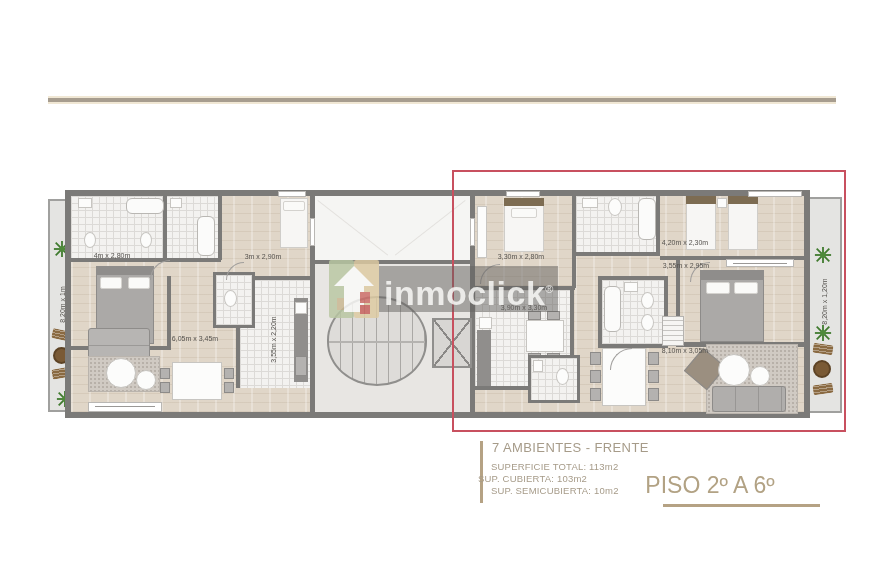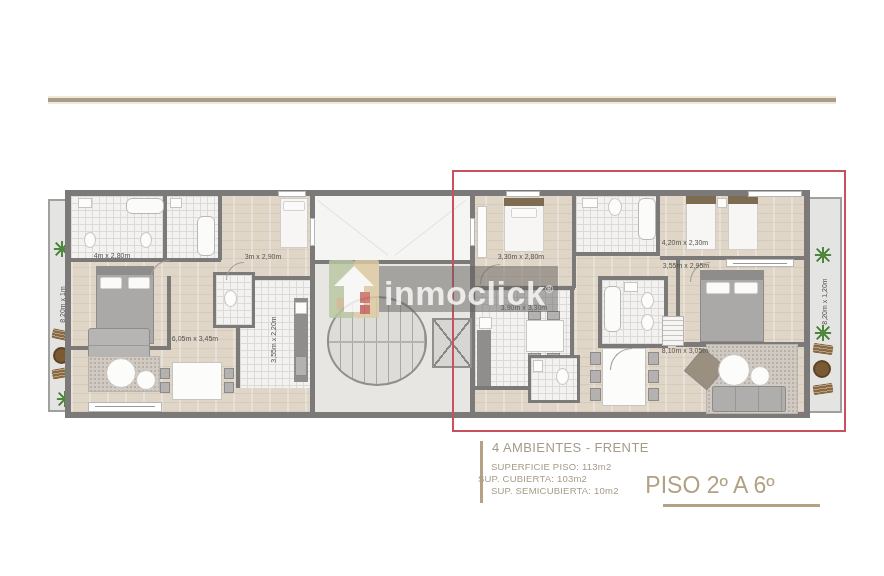--- a/index.html
+++ b/index.html
@@ -280,20 +280,20 @@
     <rect x="8" y="38" width="12" height="12" fill="#c9b68f"></rect>
     <polygon points="25,6 45,26 35,26 35,52 15,52 15,26 5,26" fill="#fbfbf9"></polygon>
     <rect x="31" y="32" width="10" height="11" fill="#cd6b66"></rect>
     <rect x="31" y="45" width="10" height="9" fill="#c75f5b"></rect>
   </svg>
   <div class="abs wmband" style="left:379px;top:266px;width:174px;height:46px;">
     <span>inmoclick</span><sup>®</sup>
   </div>
 
   <div class="abs tanbar" style="left:480px;top:441px;width:3px;height:62px;"></div>
-  <div class="abs infotitle" style="left:492px;top:440px;">4 AMBIENTES - FRENTE</div>
-  <div class="abs infoline" style="left:491px;top:461px;">SUPERFICIE PISO: 113m2</div>
+  <div class="abs infotitle" style="left:492px;top:440px;">7 AMBIENTES - FRENTE</div>
+  <div class="abs infoline" style="left:491px;top:461px;">SUPERFICIE TOTAL: 113m2</div>
   <div class="abs infoline" style="left:478px;top:473px;">SUP. CUBIERTA: 103m2</div>
   <div class="abs infoline" style="left:491px;top:485px;">SUP. SEMICUBIERTA: 10m2</div>
   <div class="abs piso" style="left:600px;top:472px;width:220px;">PISO 2º A 6º</div>
   <div class="abs tanbar" style="left:663px;top:504px;width:157px;height:3px;"></div>
 
 </div>
 
 </body></html>

